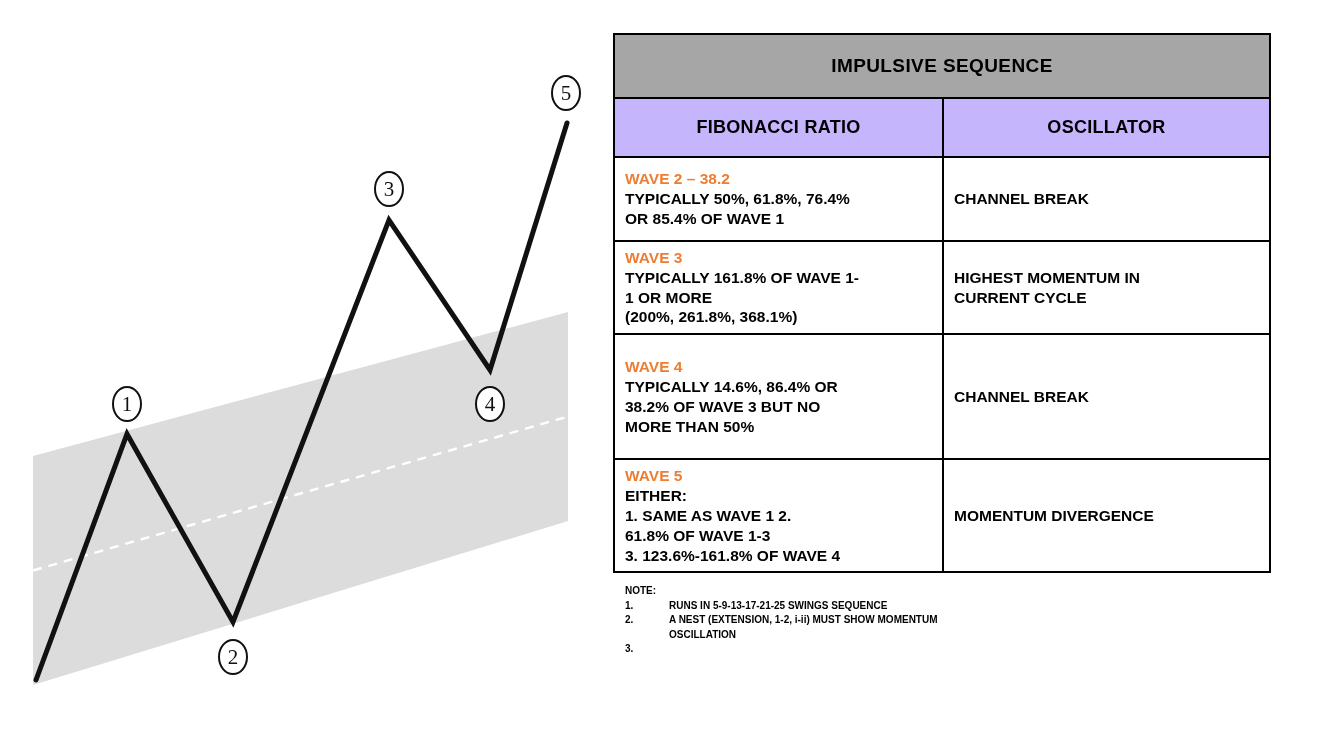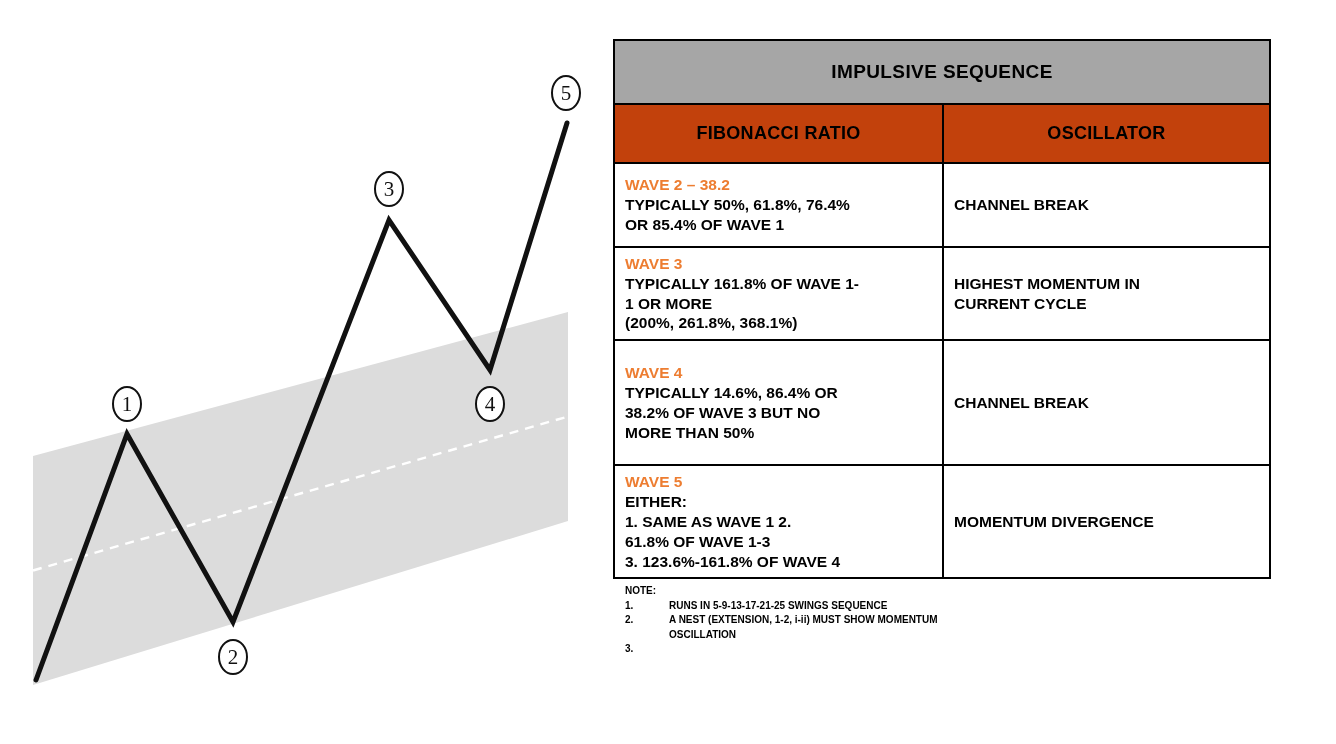--- a/index.html
+++ b/index.html
@@ -26,21 +26,21 @@
     left: 0;
     top: 0;
     width: 600px;
     height: 744px;
   }
 
   
   #table-panel {
     position: absolute;
     left: 613px;
-    top: 39px;
+    top: 33px;
     width: 656px;
   }
   table.seq {
     border-collapse: collapse;
     width: 656px;
     table-layout: fixed;
   }
   table.seq td {
     border: 2px solid #000;
     vertical-align: middle;
@@ -48,21 +48,21 @@
   }
   .title-cell {
     background: #a6a6a6;
     text-align: center;
     font-weight: bold;
     font-size: 19px;
     letter-spacing: .4px;
     height: 50px;
   }
   .subhead-cell {
-    background: #c2410c;
+    background: #c4b5fd;
     text-align: center;
     font-weight: bold;
     font-size: 18px;
     letter-spacing: .3px;
     height: 45px;
   }
   .fib-cell {
     font-size: 15.5px;
     font-weight: bold;
     line-height: 1.28;

